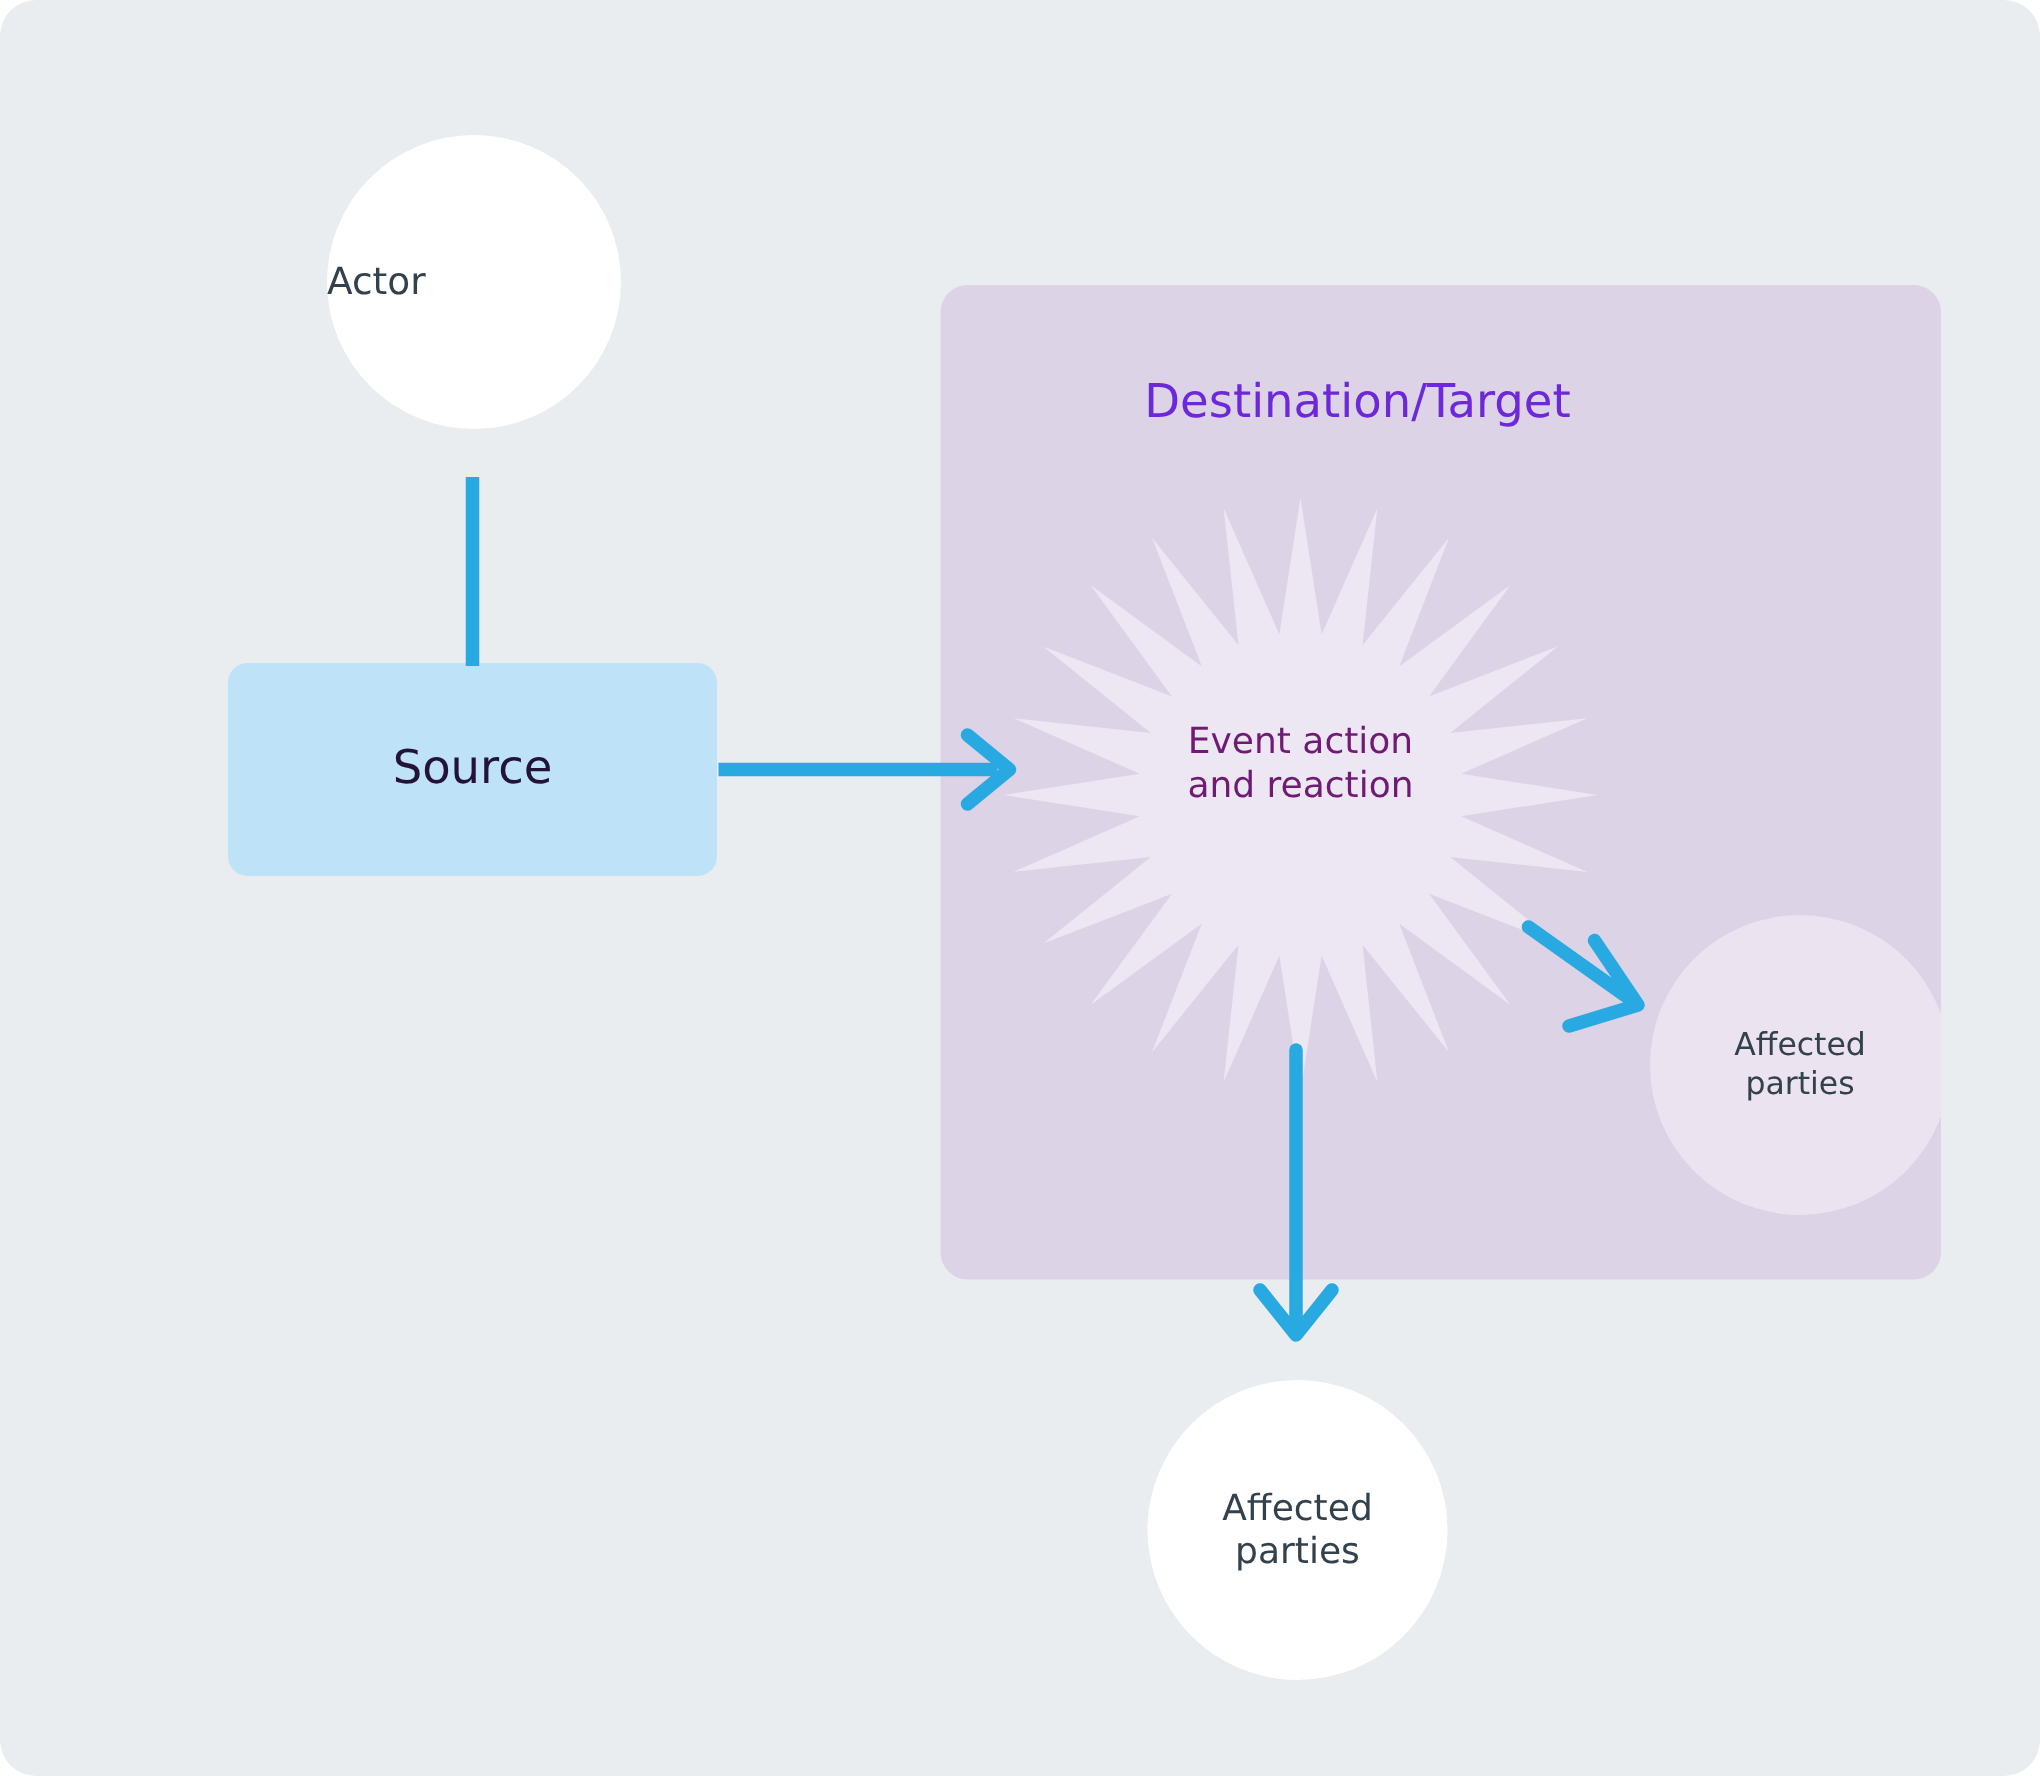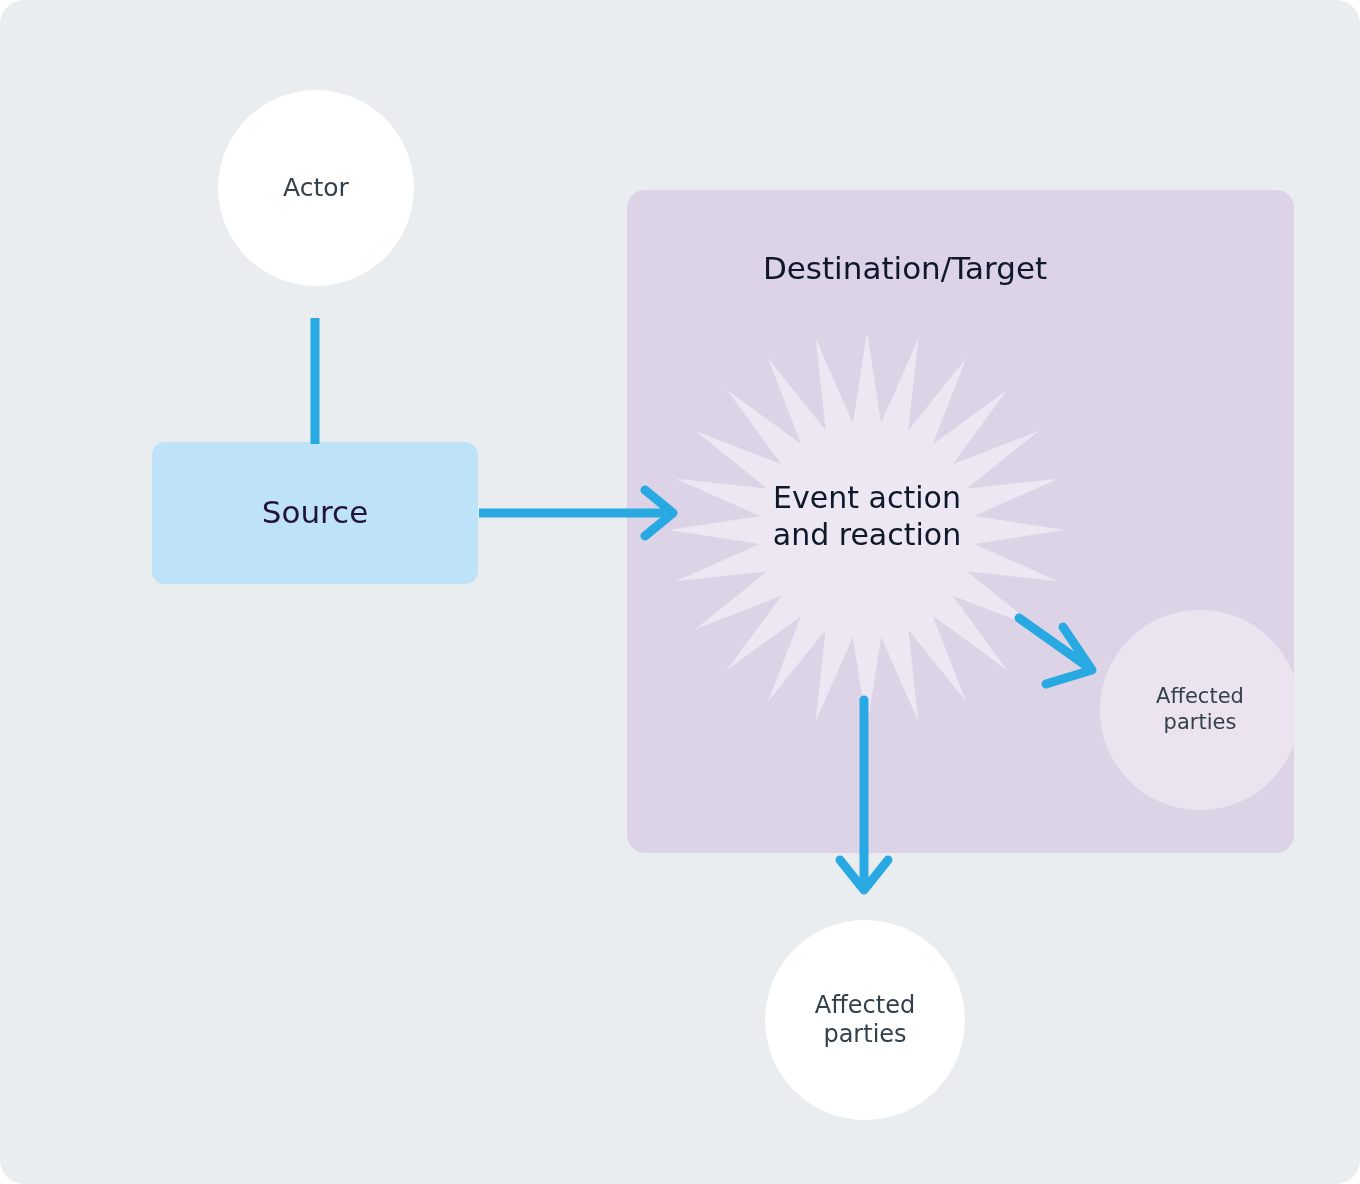--- a/index.html
+++ b/index.html
@@ -33,21 +33,21 @@
   #actor-node {
     position: absolute;
     left: 218px;
     top: 90px;
     width: 196px;
     height: 196px;
     border-radius: 50%;
     background: #ffffff;
     display: flex;
     align-items: center;
-    justify-content: center;
+    justify-content: flex-start;
   }
   #actor-node .node-text {
     font-size: 25px;
     color: #33414c;
   }
 
   
   #source-node {
     position: absolute;
     left: 152px;
@@ -76,40 +76,40 @@
     background: #ddd3e6;
     overflow: hidden;
   }
   #destination-title {
     position: absolute;
     left: 0;
     top: 60px;
     width: 556px;
     text-align: center;
     font-size: 31px;
-    color: #0f172a;
+    color: #6d28d9;
   }
 
   
   #event-burst {
     position: absolute;
     left: 30px;   
     top: 140px;   
     width: 420px;
     height: 400px;
   }
   #event-burst svg { display: block; width: 420px; height: 400px; }
   #event-burst-label {
     position: absolute;
     left: 0;
     top: 150px;
     width: 420px;
     text-align: center;
-    font-size: 30px;
-    color: #0f172a;
+    font-size: 24px;
+    color: #701a75;
   }
 
   
   #affected-inner-node {
     position: absolute;
     left: 473px;  
     top: 420px;   
     width: 200px;
     height: 200px;
     border-radius: 50%;

